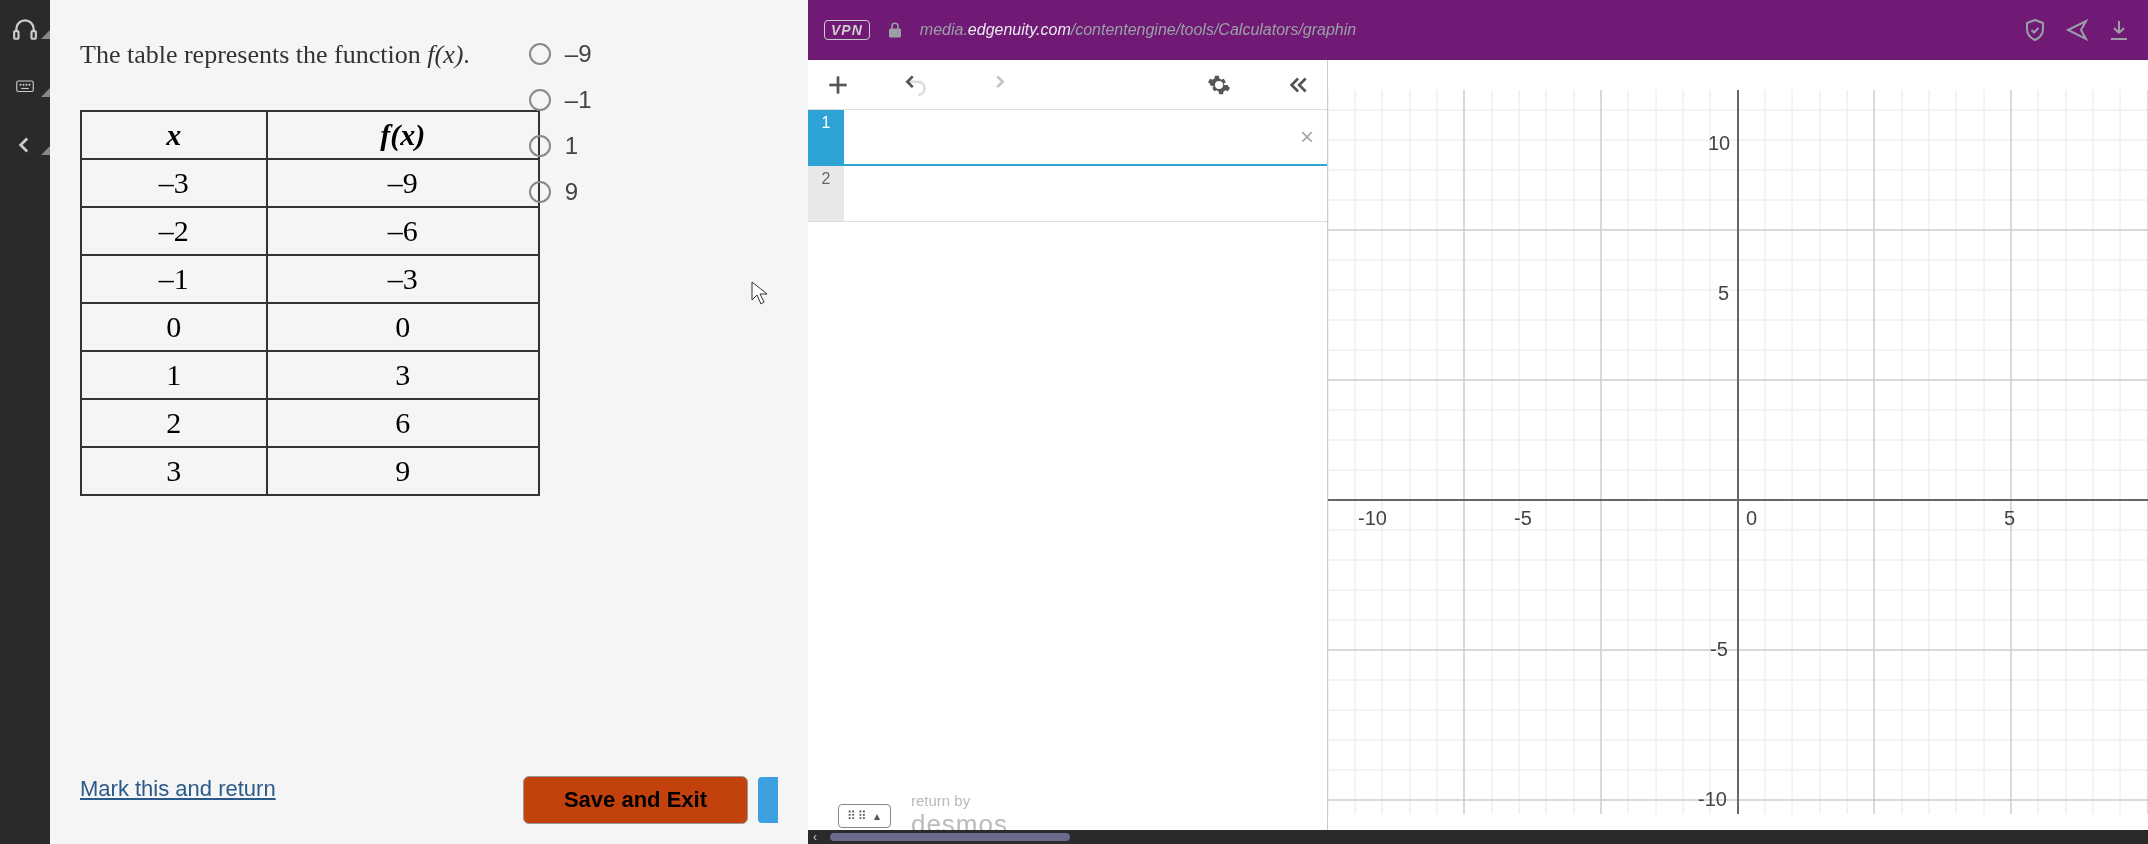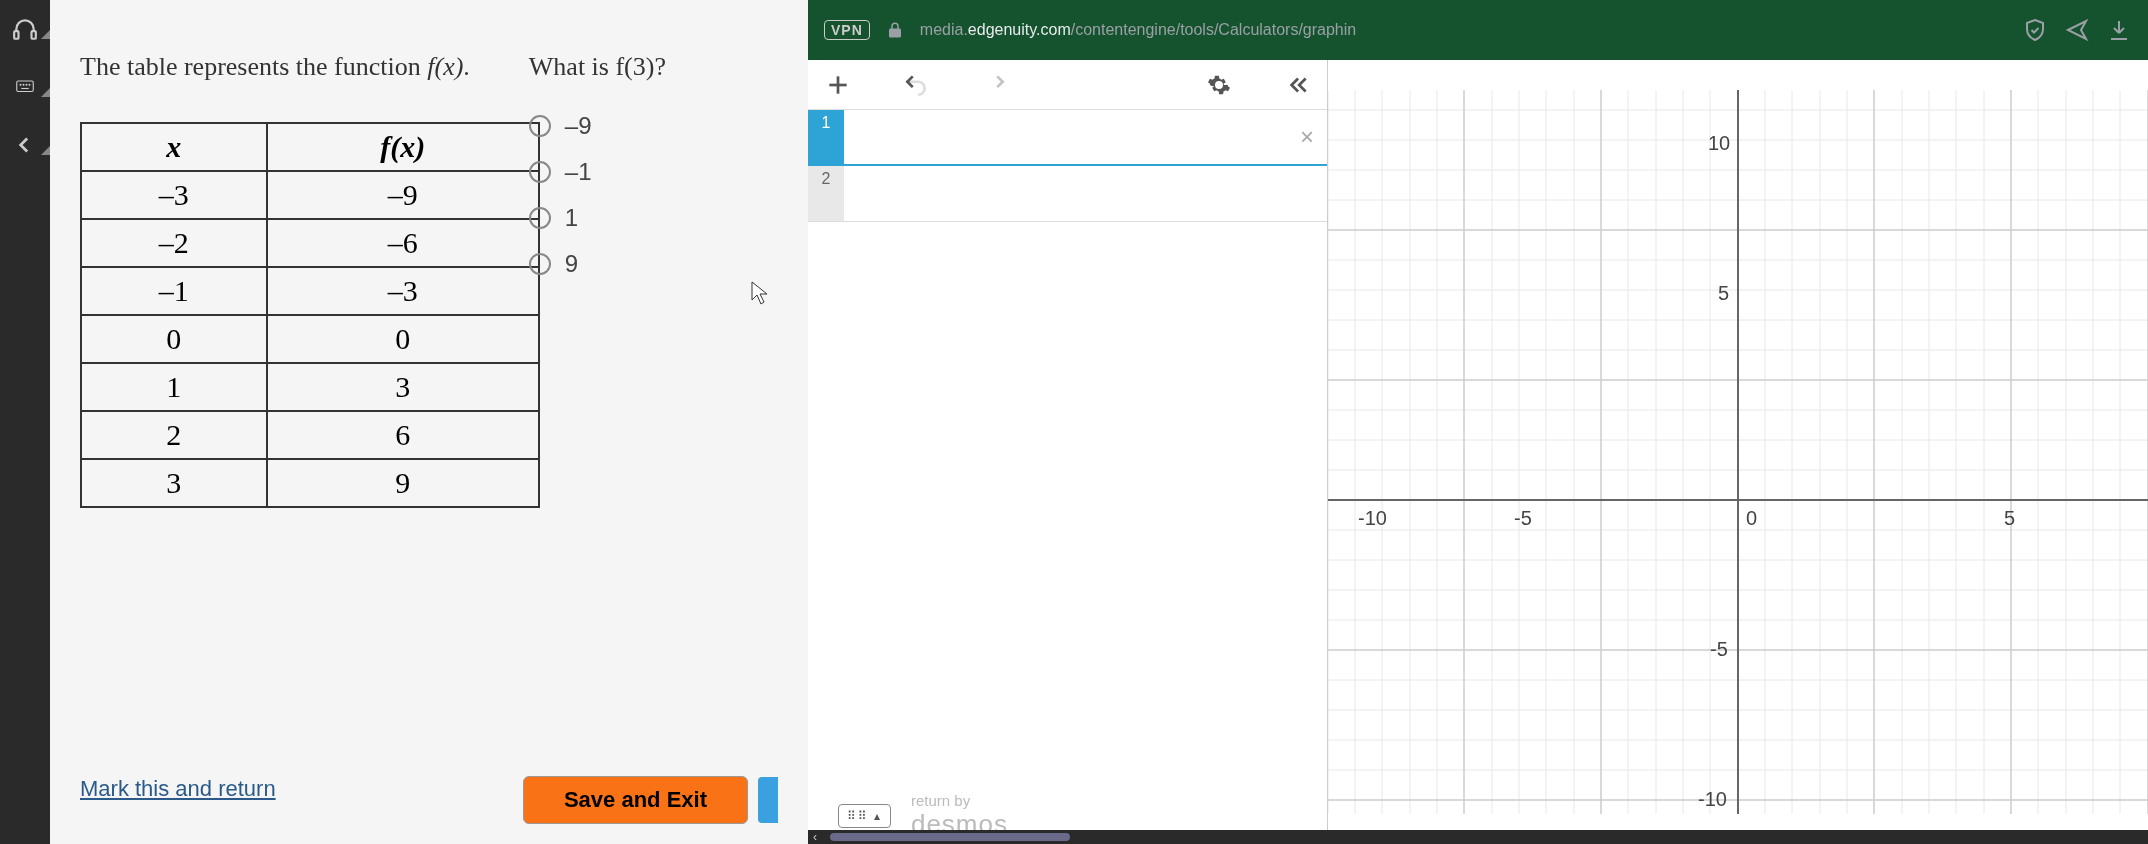--- a/index.html
+++ b/index.html
@@ -40,21 +40,21 @@
   top: 50%;
   border: 5px solid transparent;
   border-bottom-color: #888;
   border-right-color: #888;
 }
 
 
 .question-panel {
   width: 758px;
   background: #f5f5f5;
-  padding: 52px 30px 20px 30px;
+  padding: 40px 30px 20px 30px;
   position: relative;
   display: flex;
   flex-direction: column;
 }
 .question-body {
   display: flex;
   flex: 1;
 }
 .q-left { width: 60%; }
 .q-right { width: 40%; padding-left: 30px; }
@@ -111,21 +111,21 @@
   justify-content: space-between;
   padding-top: 20px;
 }
 .mark-link {
   color: #2a5a8a;
   text-decoration: underline;
   font-size: 22px;
   cursor: pointer;
 }
 .save-btn {
-  background: #f97316;
+  background: #c2410c;
   border: 1px solid #999;
   border-radius: 6px;
   padding: 10px 40px;
   font-size: 22px;
   font-weight: bold;
   cursor: pointer;
 }
 .next-stub {
   width: 20px;
   height: 46px;
@@ -138,26 +138,27 @@
 .right-side {
   flex: 1;
   display: flex;
   flex-direction: column;
   background: #000;
 }
 
 
 .addr-bar {
   height: 60px;
-  background: #14532d;
+  background: #701a75;
   display: flex;
   align-items: center;
   padding: 0 16px;
   gap: 16px;
   color: #ccc;
+  font-style: italic;
 }
 .vpn-badge {
   border: 1.5px solid #ccc;
   border-radius: 4px;
   padding: 1px 6px;
   font-size: 14px;
   font-weight: bold;
   letter-spacing: 1px;
 }
 .lock-icon { width: 18px; height: 18px; }
@@ -378,23 +379,20 @@
               <td>6</td>
             </tr>
             <tr>
               <td>3</td>
               <td>9</td>
             </tr>
           </tbody>
       </table>
     </div>
     <div class="q-right">
-      <div class="question-text">
-        <span>What is </span><span class="fx">f(3)</span><span>?</span>
-      </div>
       <div id="options">
           <div class="option-row">
             <span class="radio-circle"></span>
             <span>–9</span>
           </div>
           <div class="option-row">
             <span class="radio-circle"></span>
             <span>–1</span>
           </div>
           <div class="option-row">

